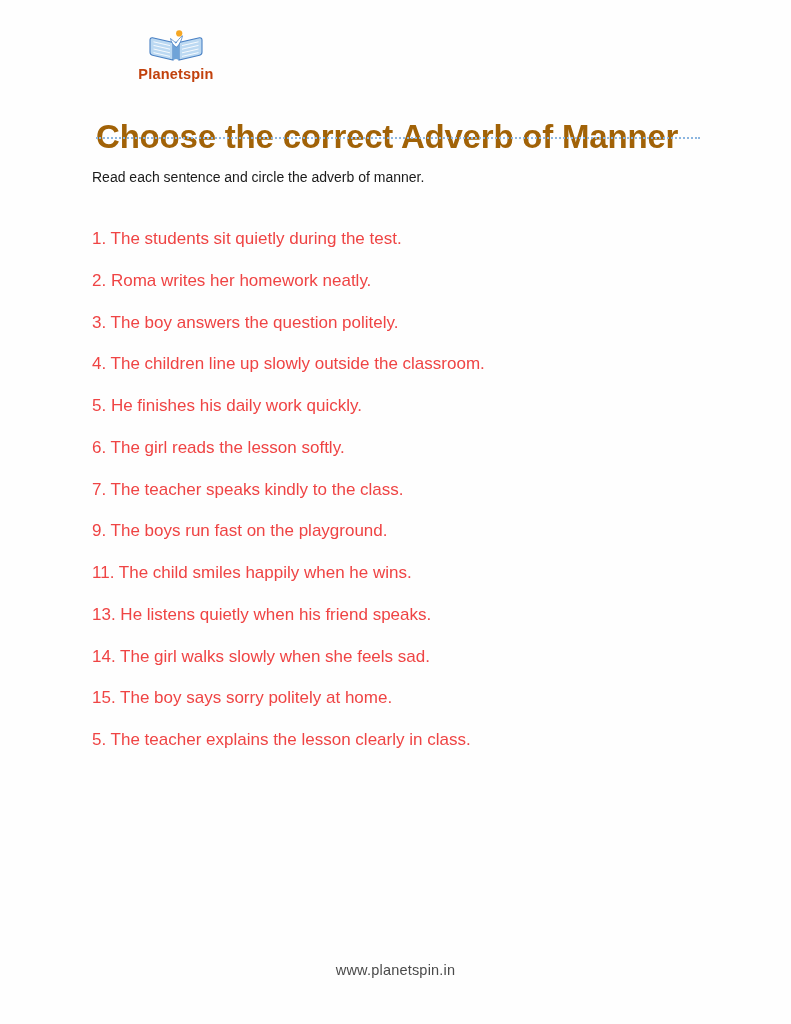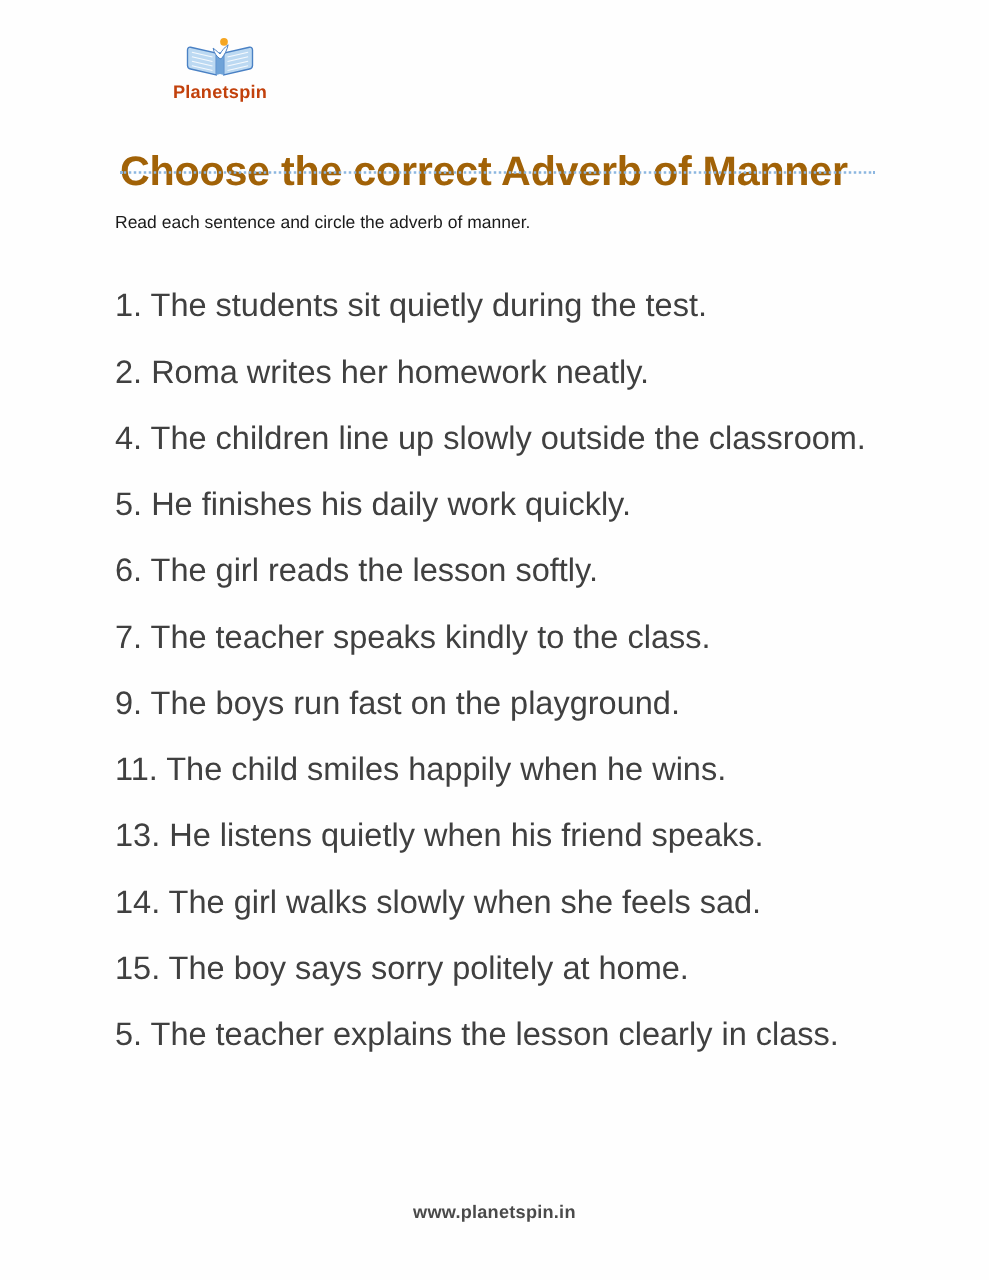--- a/index.html
+++ b/index.html
@@ -84,38 +84,37 @@
   .questions {
     position: absolute;
     left: 92px;
     top: 228px;
     width: 640px;
     margin: 0;
     padding: 0;
     list-style: none;
   }
   .question-item {
-    font-size: 26px;
-    color: #404040;
+    font-size: 17px;
+    color: #ef4444;
     line-height: 1.25;
     margin-bottom: 20.5px;
     white-space: nowrap;
   }
 
   
   .footer {
     position: absolute;
     left: 0;
     right: 0;
     top: 962px;
     text-align: center;
     font-size: 14.5px;
     color: #4a4a4a;
     letter-spacing: 0.2px;
-    font-weight: bold;
   }
 </style>
 </head>
 <body>
 
 <div class="page">
 
   <div class="logo-block">
     <svg class="logo-mark" viewBox="0 0 58 36">
 
@@ -138,20 +137,21 @@
   </div>
 
   <h1 class="title">Choose the correct Adverb of Manner</h1>
   <div class="title-rule"></div>
 
   <p class="instruction">Read each sentence and circle the adverb of manner.</p>
 
   <ol class="questions">
     <li class="question-item">1. The students sit quietly during the test.</li>
     <li class="question-item">2. Roma writes her homework neatly.</li>
+    <li class="question-item">3. The boy answers the question politely.</li>
     <li class="question-item">4. The children line up slowly outside the classroom.</li>
     <li class="question-item">5. He finishes his daily work quickly.</li>
     <li class="question-item">6. The girl reads the lesson softly.</li>
     <li class="question-item">7. The teacher speaks kindly to the class.</li>
     <li class="question-item">9. The boys run fast on the playground.</li>
     <li class="question-item">11. The child smiles happily when he wins.</li>
     <li class="question-item">13. He listens quietly when his friend speaks.</li>
     <li class="question-item">14. The girl walks slowly when she feels sad.</li>
     <li class="question-item">15. The boy says sorry politely at home.</li>
     <li class="question-item">5. The teacher explains the lesson clearly in class.</li>

